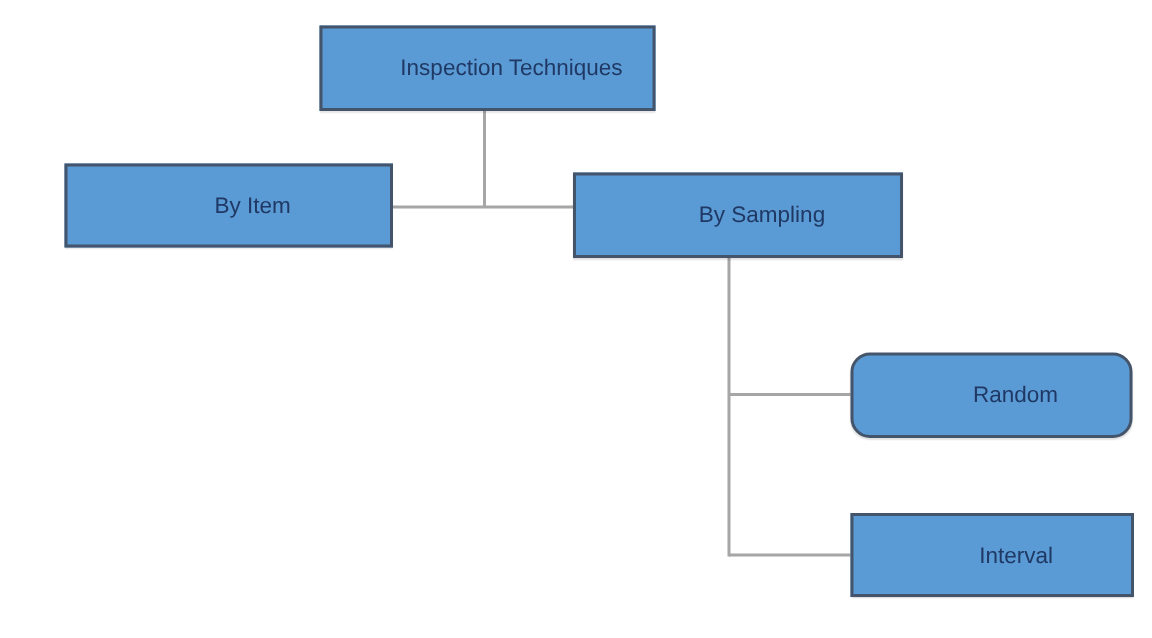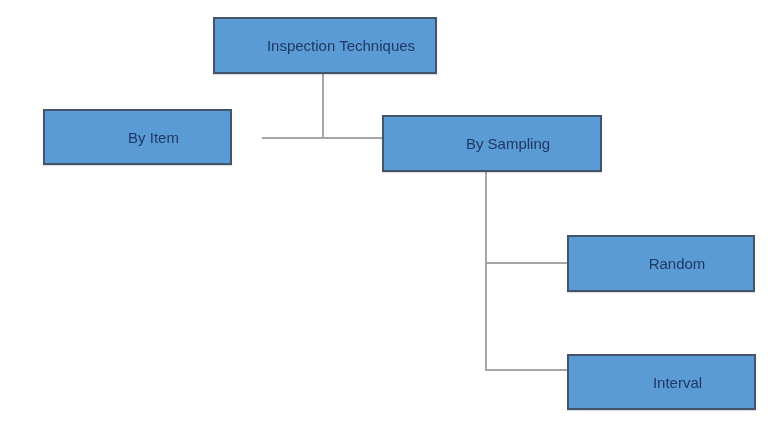--- a/index.html
+++ b/index.html
@@ -28,24 +28,24 @@
     color: var(--node-text);
     display: flex;
     align-items: center;
     justify-content: center;
     font-size: 15px;
     text-align: center;
     box-shadow: 0 1px 1px rgba(0,0,0,0.12);
     padding-left: 32px;
   }
   .node-root      { left: 213px; top: 17px;  width: 224px; height: 57px; }
-  .node-by-item   { left: 43px;  top: 109px; width: 189px; height: 56px; }
+  .node-by-item   { left: 43px;  top: 109px; width: 219px; height: 56px; }
   .node-by-sampling { left: 382px; top: 105px; width: 220px; height: 57px; margin-top: 10px; }
-  .node-random    { left: 567px; top: 235px; width: 188px; height: 57px; }
-  .node-interval  { left: 567px; top: 342px; width: 189px; height: 56px; margin-top: 12px; }
+  .node-random    { left: 567px; top: 235px; width: 188px; height: 57px; border-radius: 13px; }
+  .node-interval  { left: 567px; top: 342px; width: 189px; height: 56px; }
   .line {
     position: absolute;
     background: var(--connector);
   }
   .line-v { width: 2px; }
   .line-h { height: 2px; }
   .conn-root-down        { left: 322px; top: 74px;  height: 64px; }
   .conn-item-sampling    { left: 262px; top: 137px; width: 120px; }
   .conn-sampling-down    { left: 485px; top: 162px; height: 209px; }
   .conn-branch-random    { left: 486px; top: 262px; width: 81px; }

